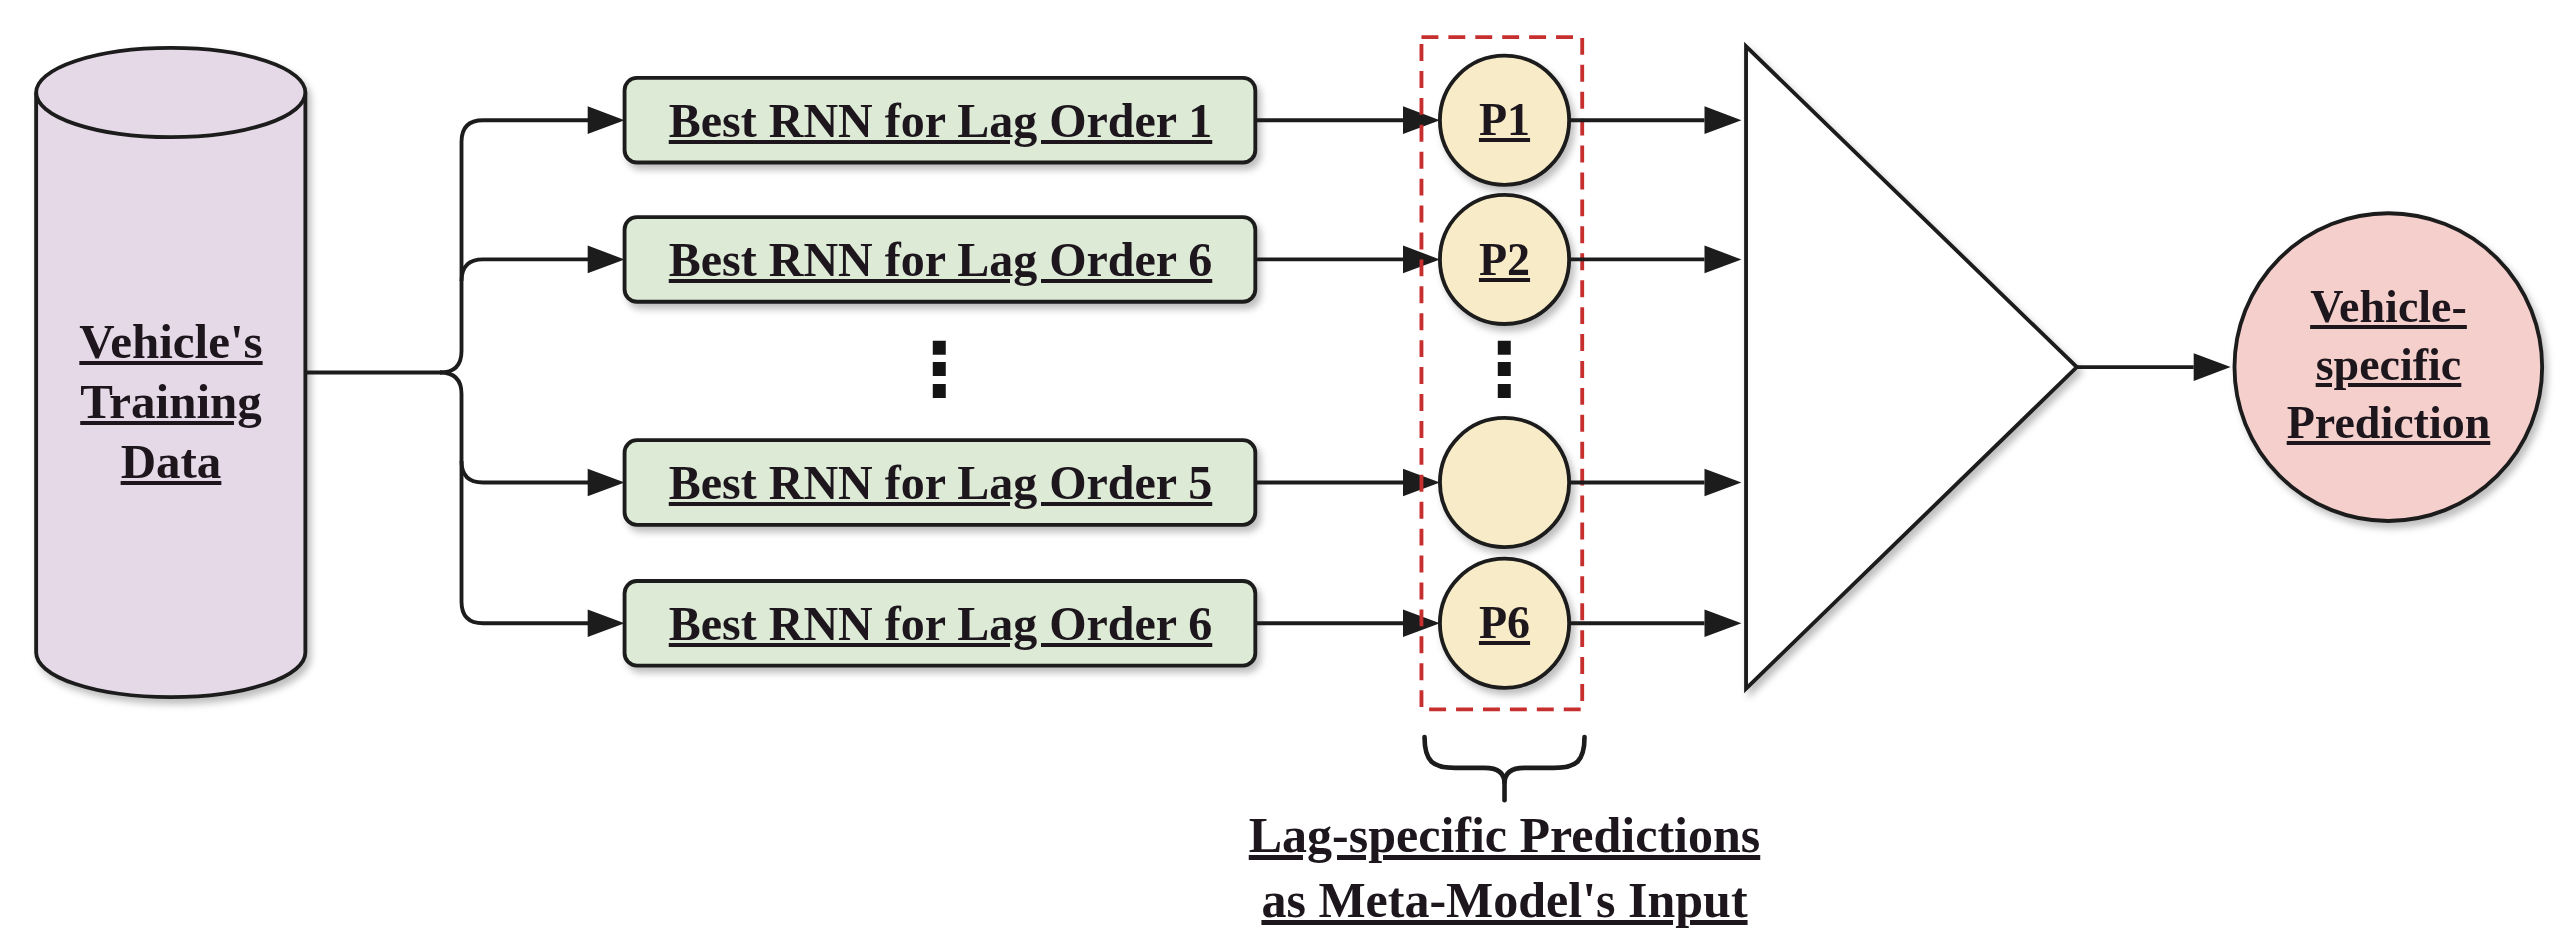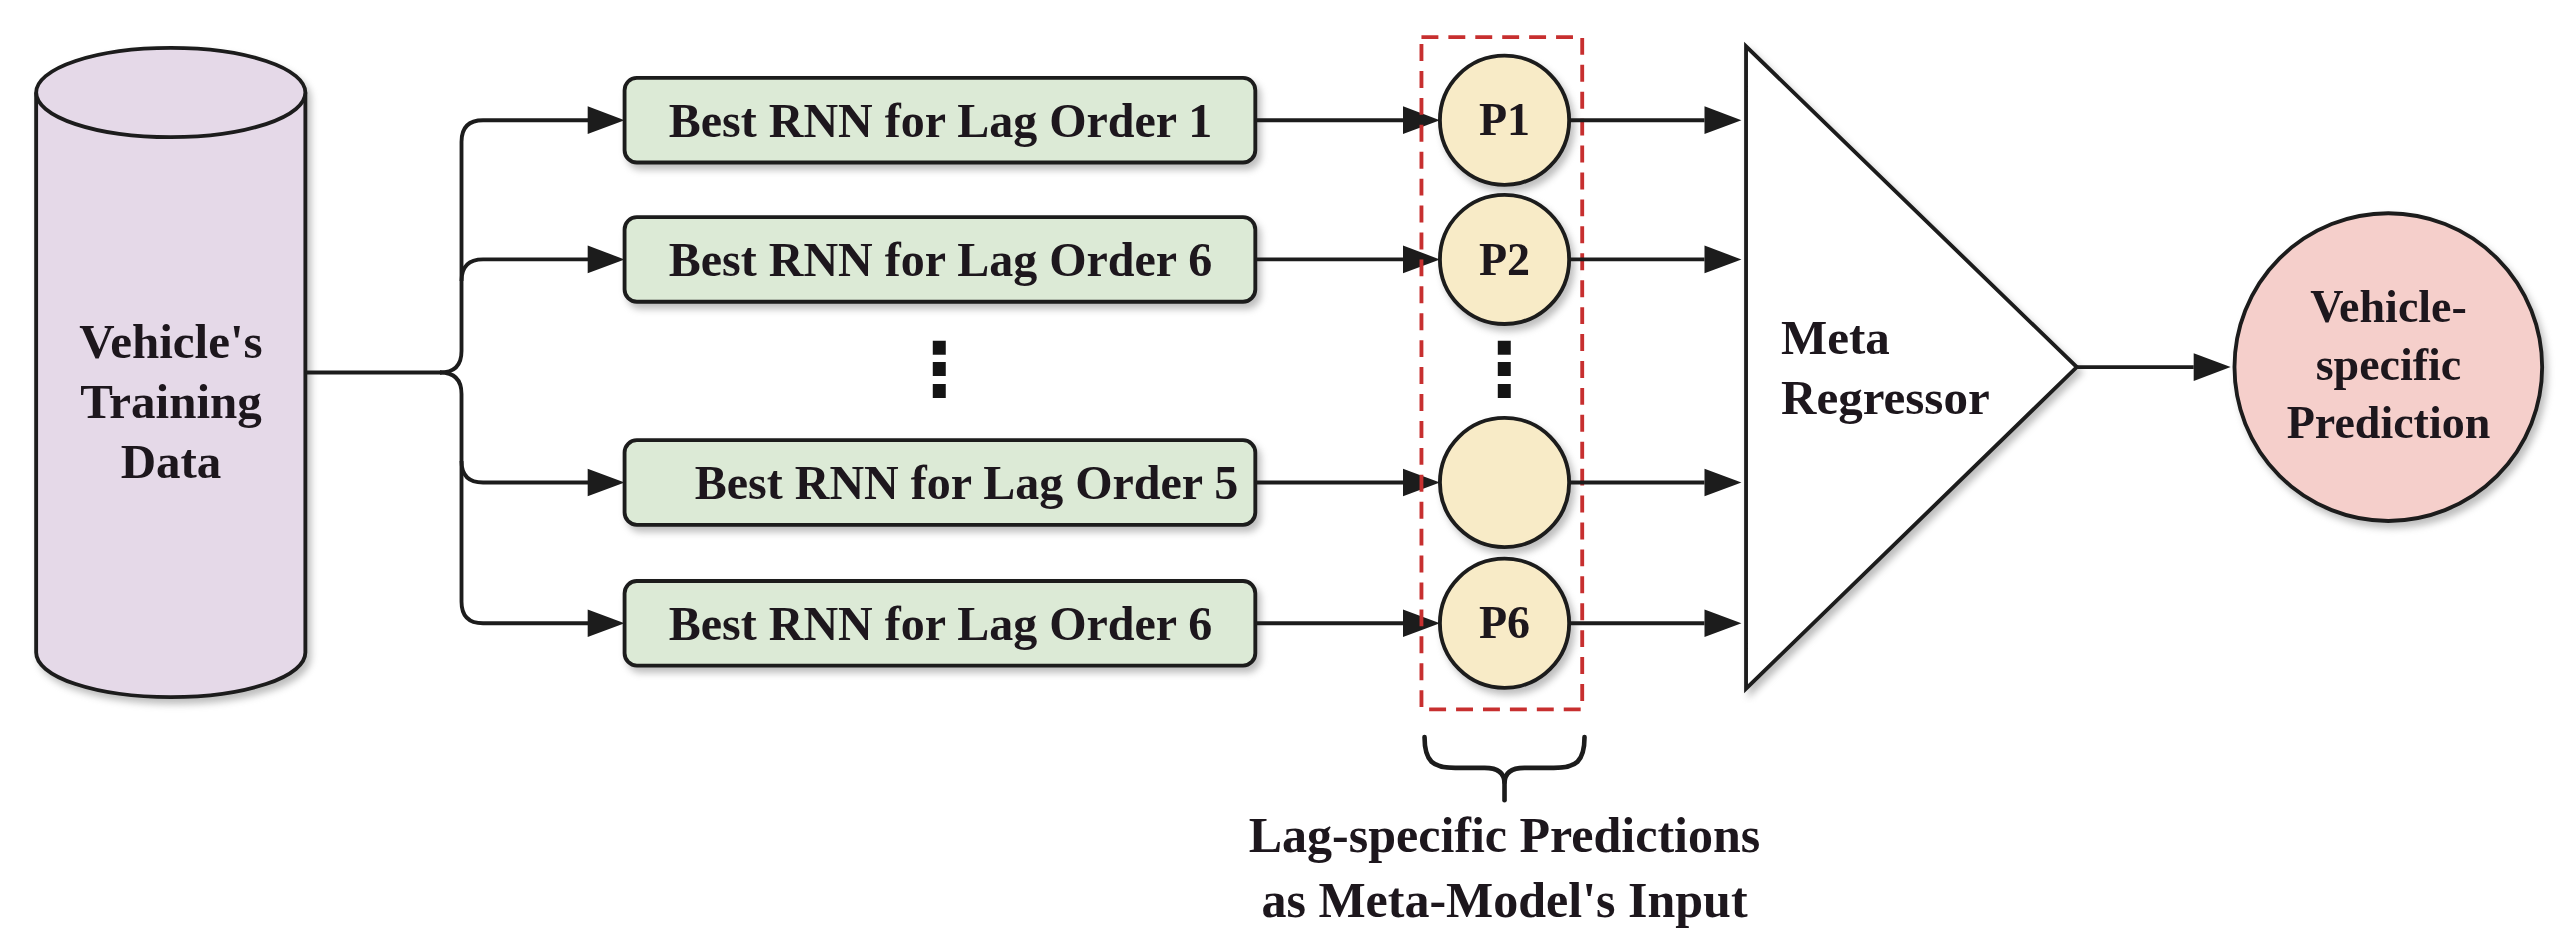--- a/index.html
+++ b/index.html
@@ -14,20 +14,21 @@
   #shapes{position:absolute;left:0;top:0;width:100%;height:100%;}
   .sh{filter:drop-shadow(5px 7px 5px rgba(110,110,110,0.45));}
   .lbl{
     position:absolute;
     display:flex;align-items:center;justify-content:center;
     text-align:center;
     font-weight:600;
     white-space:pre-line;
     line-height:60px;
     pointer-events:none;
+    text-decoration:underline;
   }
   .box-lbl{width:631px;height:85px;font-size:48px;}
   .p-lbl{width:129px;height:129px;font-size:46px;}
   .dots{
     position:absolute;width:77px;height:77px;
     display:flex;align-items:center;justify-content:center;
     font-family:"DejaVu Sans",sans-serif;
     font-size:74px;font-weight:700;color:#141414;line-height:77px;
   }
 </style>
@@ -111,32 +112,30 @@
       <path d="M1956 1018 L1956 1040"></path>
     </g>
   </svg>
 
   <div class="lbl" style="left:44px;top:312px;width:254px;font-size:49px;">Vehicle's
 Training
 Data</div>
 
   <div class="lbl box-lbl" style="left:625px;top:78px;">Best RNN for Lag Order 1</div>
   <div class="lbl box-lbl" style="left:625px;top:217px;">Best RNN for Lag Order 6</div>
-  <div class="lbl box-lbl" style="left:651px;top:440px;">Best RNN for Lag Order 5</div>
+  <div class="lbl box-lbl" style="left:625px;top:440px;">Best RNN for Lag Order 5</div>
   <div class="lbl box-lbl" style="left:625px;top:581px;text-align:right;">Best RNN for Lag Order 6</div>
 
   <div class="dots" style="left:901px;top:331px;">⋮</div>
   <div class="dots" style="left:1466px;top:331px;">⋮</div>
 
   <div class="lbl p-lbl" style="left:1440px;top:55px;">P1</div>
   <div class="lbl p-lbl" style="left:1440px;top:195px;">P2</div>
   <div class="lbl p-lbl" style="left:1440px;top:558px;">P6</div>
 
-  <div class="lbl" style="left:1781px;top:308px;width:323px;font-size:49px;justify-content:flex-start;text-align:left;">Meta
-Regressor</div>
 
   <div class="lbl" style="left:2196px;top:278px;width:385px;font-size:46px;line-height:58px;">Vehicle-
 specific
 Prediction</div>
 
   <div class="lbl" style="left:1154px;top:803px;width:701px;font-size:50px;line-height:65px;">Lag-specific Predictions
 as Meta-Model's Input</div>
 
 </div>
 

